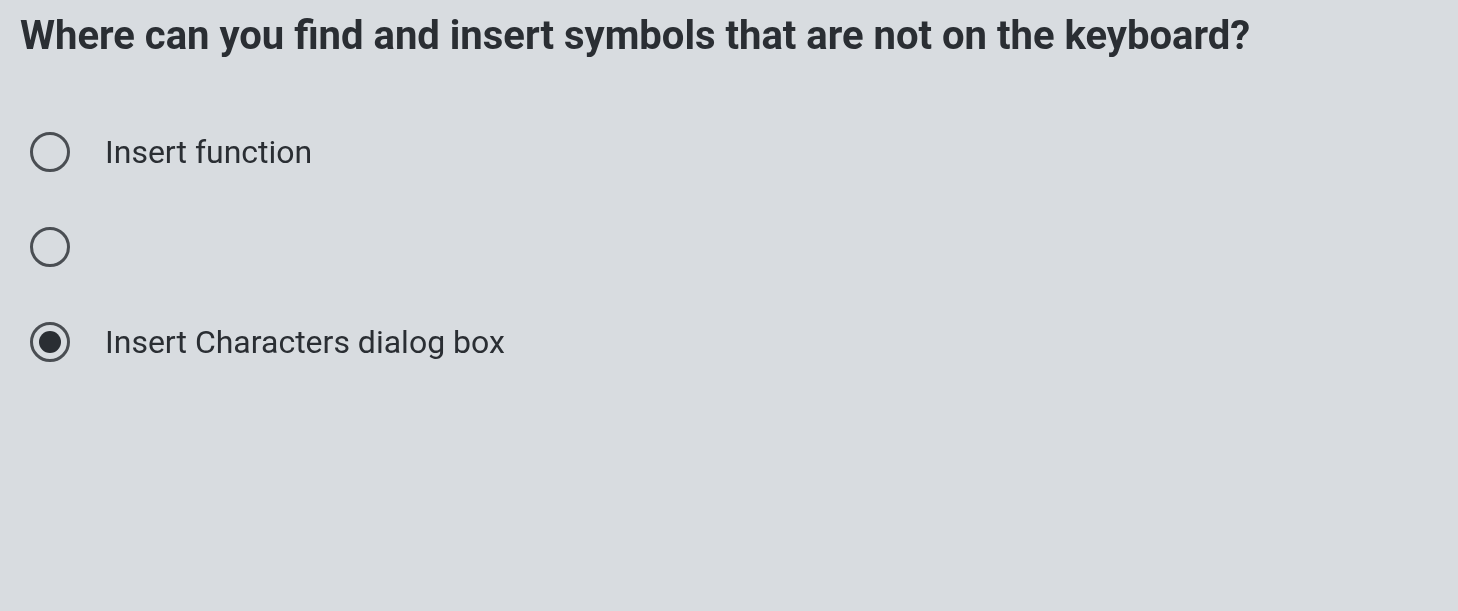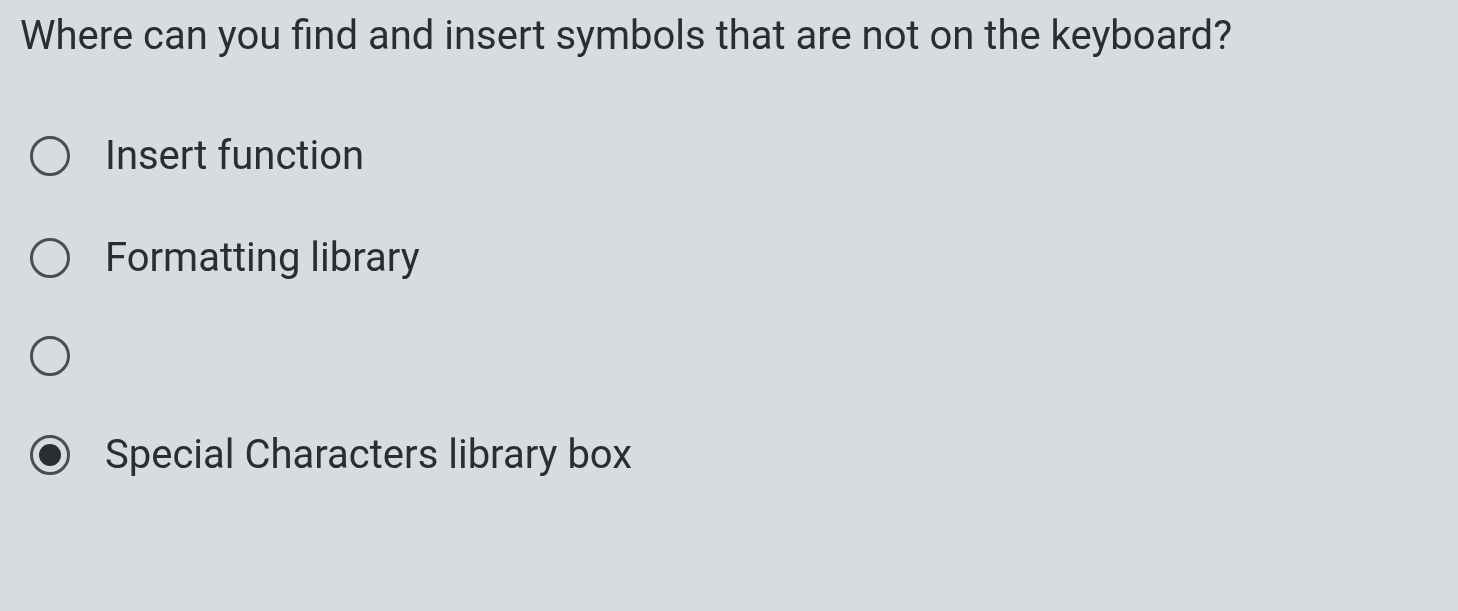--- a/index.html
+++ b/index.html
@@ -10,21 +10,21 @@
     body {
       width: 1458px;
       height: 611px;
       background: #d8dce0;
       font-family: -apple-system, BlinkMacSystemFont, "Segoe UI", Roboto, Arial, sans-serif;
       padding: 10px 20px;
       color: #2a2e33;
     }
     .question {
       font-size: 40px;
-      font-weight: 400;
+      font-weight: 700;
       margin-bottom: 70px;
       line-height: 1.3;
     }
     .options {
       display: flex;
       flex-direction: column;
       gap: 55px;
       padding-left: 10px;
     }
     .option {
@@ -46,39 +46,35 @@
     }
     .radio.selected::after {
       content: '';
       width: 22px;
       height: 22px;
       background: #2a2e33;
       border-radius: 50%;
       display: block;
     }
     .option-label {
-      font-size: 40px;
+      font-size: 32px;
       font-weight: 400;
       color: #2a2e33;
     }
   </style>
 </head>
 <body>
 
 <div class="question">Where can you find and insert symbols that are not on the keyboard?</div>
 
 <div class="options">
   <div class="option">
     <span class="radio"></span>
     <span class="option-label">Insert function</span>
   </div>
   <div class="option">
     <span class="radio"></span>
-    <span class="option-label">Formatting library</span>
-  </div>
-  <div class="option">
-    <span class="radio"></span>
   </div>
   <div class="option">
     <span class="radio selected"></span>
-    <span class="option-label">Special Characters library box</span>
+    <span class="option-label">Insert Characters dialog box</span>
   </div>
 </div>
 
 </body></html>

